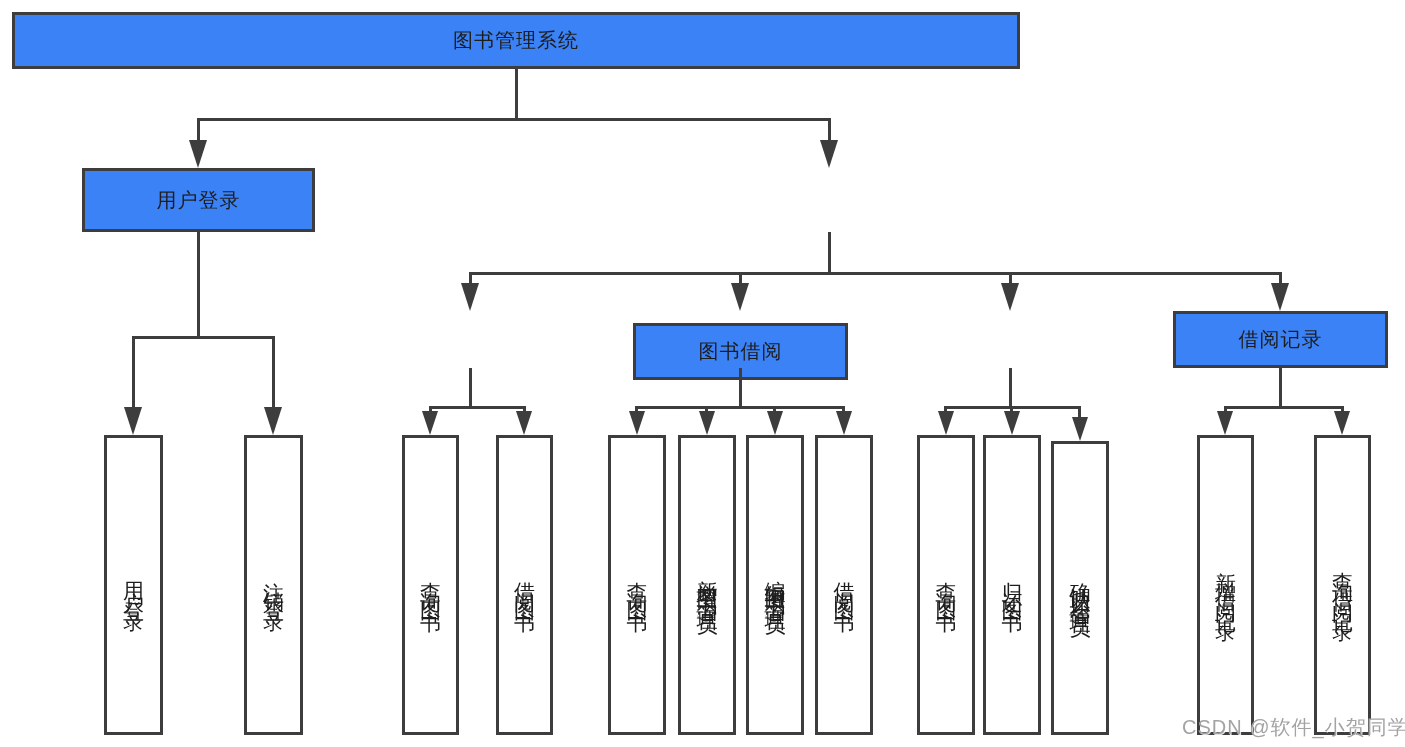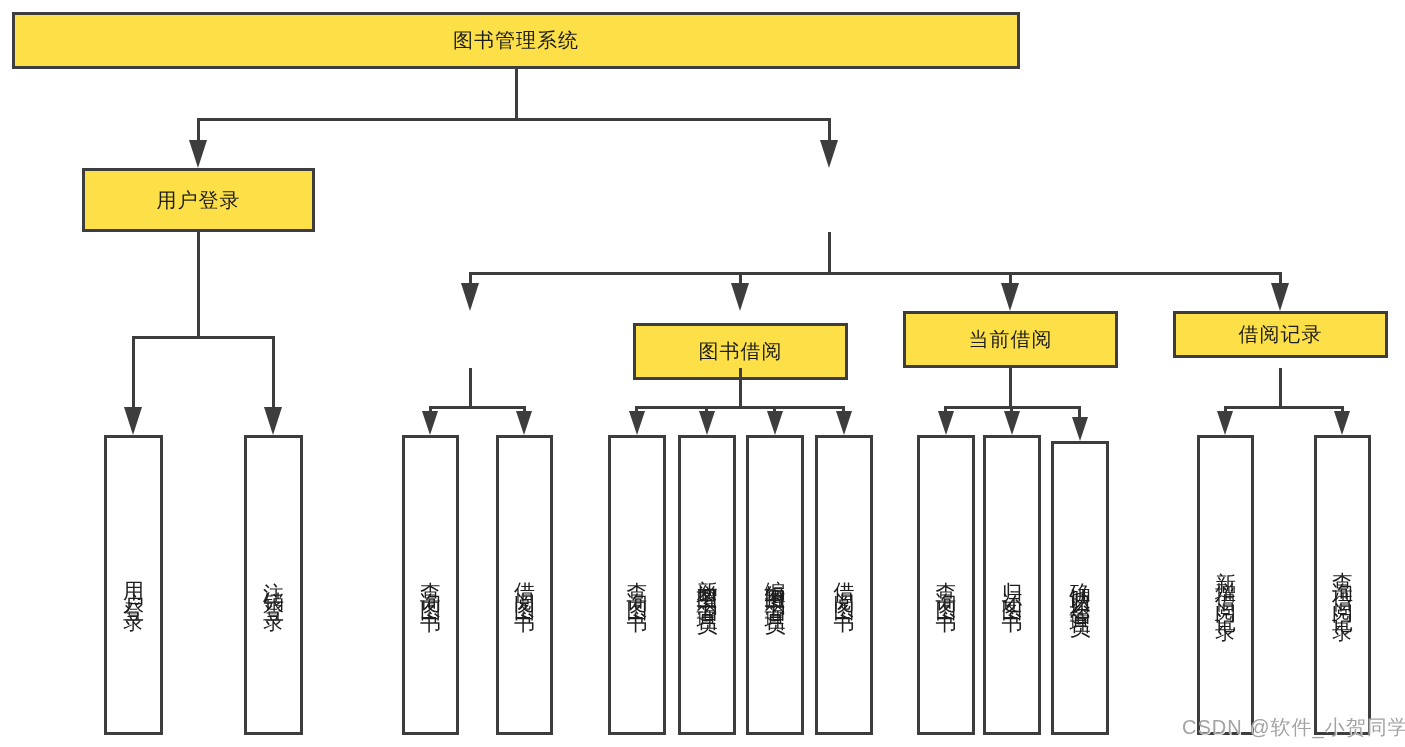--- a/index.html
+++ b/index.html
@@ -15,21 +15,21 @@
     background:var(--bg);
     overflow:hidden;
     font-family:"Liberation Sans","DejaVu Sans",sans-serif;
     color:var(--text);
   }
   
   .box{
     position:absolute;
     box-sizing:border-box;
     border:3px solid var(--line);
-    background:#fde047;
+    background:#3b82f6;
     display:flex;
     align-items:center;
     justify-content:center;
     font-size:20px;
     letter-spacing:1px;
     color:var(--text);
   }
   .leaf{
     position:absolute;
     box-sizing:border-box;
@@ -104,24 +104,21 @@
   <div class="v" style="left:739px;top:272px;height:11px"></div>
   <div class="ar" style="left:731px;top:283px"></div>
   <div class="v" style="left:1009px;top:272px;height:11px"></div>
   <div class="ar" style="left:1001px;top:283px"></div>
   <div class="v" style="left:1279px;top:272px;height:11px"></div>
   <div class="ar" style="left:1271px;top:283px"></div>
 
   <div class="box" style="left:633px;top:323px;width:215px;height:57px">
     <span>图书借阅</span>
   </div>
-  <div class="box" style="left:903px;top:311px;width:215px;height:57px">
-    <span>当前借阅</span>
-  </div>
-  <div class="box" style="left:1173px;top:311px;width:215px;height:47px">
+  <div class="box" style="left:1173px;top:311px;width:215px;height:57px">
     <span>借阅记录</span>
   </div>
 
   <div class="v" style="left:469px;top:368px;height:38px"></div>
   <div class="v" style="left:739px;top:368px;height:38px"></div>
   <div class="v" style="left:1009px;top:368px;height:38px"></div>
   <div class="v" style="left:1279px;top:368px;height:38px"></div>
 
   <div class="h" style="left:429px;top:406px;width:97px"></div>
   <div class="h" style="left:636px;top:406px;width:209px"></div>

